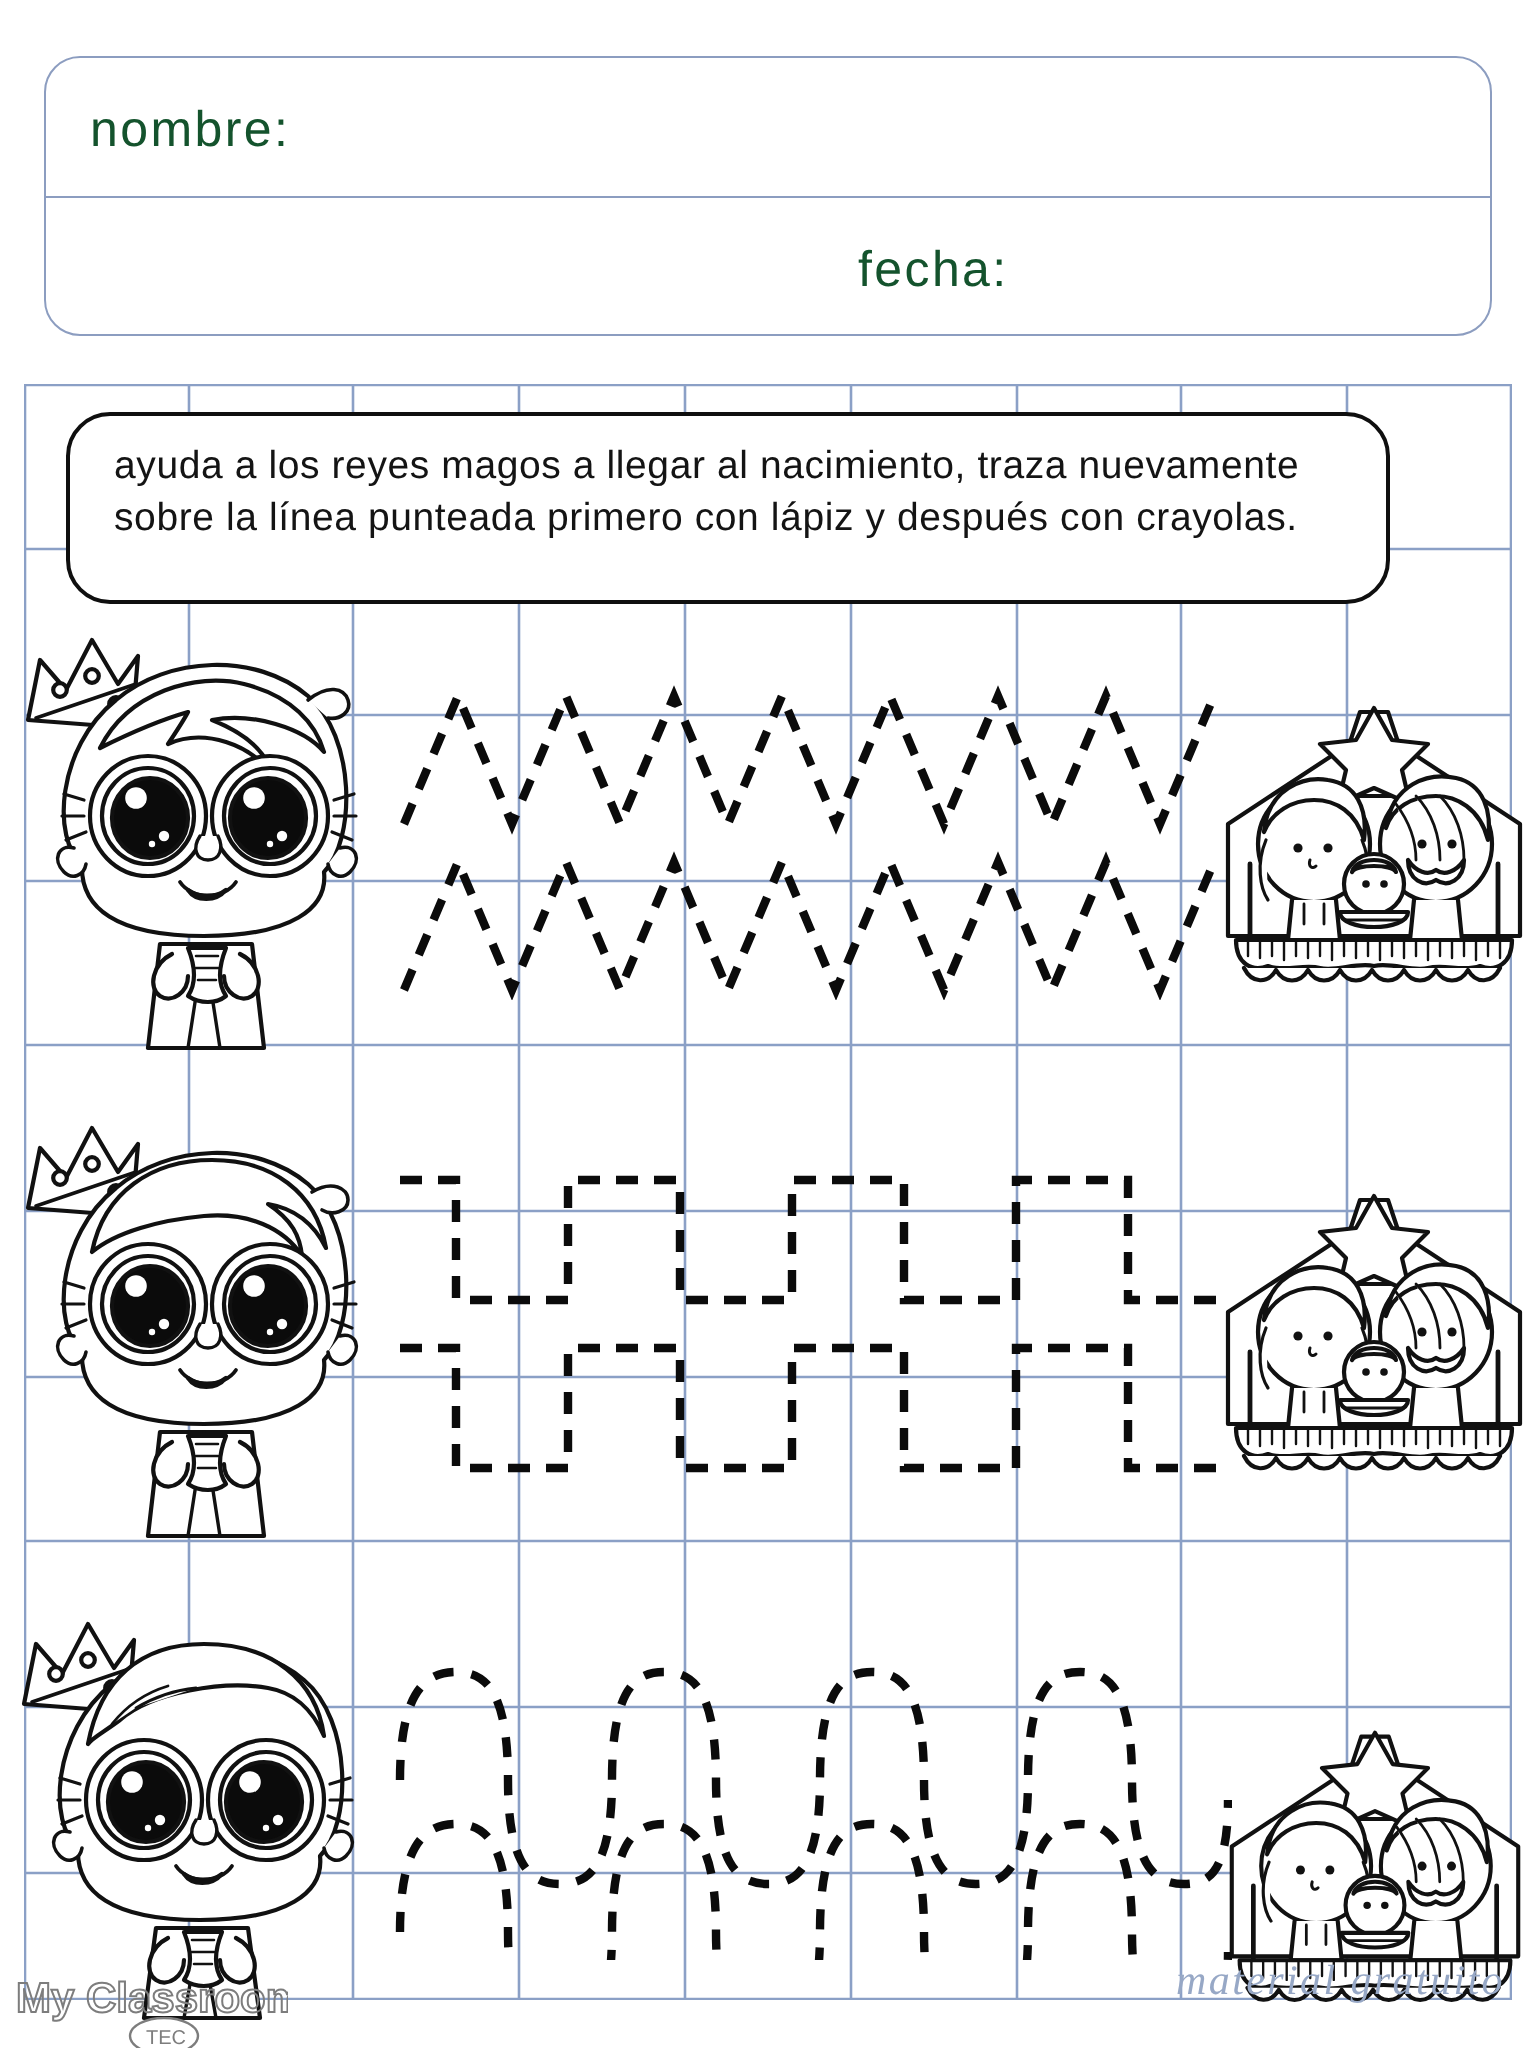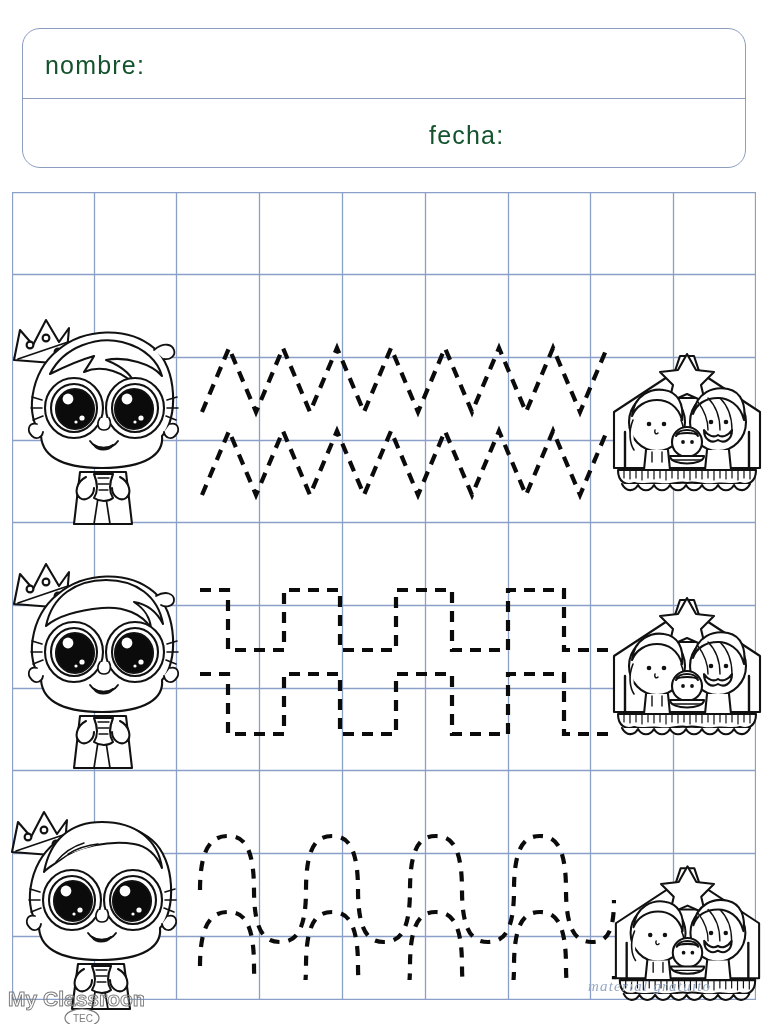--- a/index.html
+++ b/index.html
@@ -112,21 +112,21 @@
     z-index: 40;
     width: 140px;
   }
   .wm-gratuito {
     position: absolute;
     left: 588px;
     top: 978px;
     z-index: 40;
     font-family: "Liberation Serif", serif;
     font-style: italic;
-    font-size: 15px;
+    font-size: 21px;
     letter-spacing: 1.2px;
     color: #97a8c6;
     white-space: nowrap;
   }
 </style>
 </head>
 <body>
 
 <div id="page">
 
@@ -158,20 +158,23 @@
       </g>
     </svg>
   </div>
 
   <div class="header-box">
     <div class="header-divider"></div>
     <div class="field-label label-nombre">nombre:</div>
     <div class="field-label label-fecha">fecha:</div>
   </div>
 
+  <div class="instruction-box">
+    <div class="instruction-text">ayuda a los reyes magos a llegar al nacimiento, traza nuevamente sobre la línea punteada primero con lápiz y después con crayolas.</div>
+  </div>
 
   <div class="row row-1">
 
     <div class="king">
       <svg width="195" height="215" viewBox="0 0 195 215" xmlns="http://www.w3.org/2000/svg">
         <g fill="#ffffff" stroke="#111" stroke-width="2.1" stroke-linecap="round" stroke-linejoin="round">
           <path d="M8 48 L14 18 L27 33 L40 8 L53 30 L63 16 L60 52 Z"></path>
           <circle cx="24" cy="33" r="3.4" fill="#fff"></circle>
           <circle cx="40" cy="26" r="3.4" fill="#fff"></circle>
           <circle cx="52" cy="40" r="3.4" fill="#fff"></circle>

